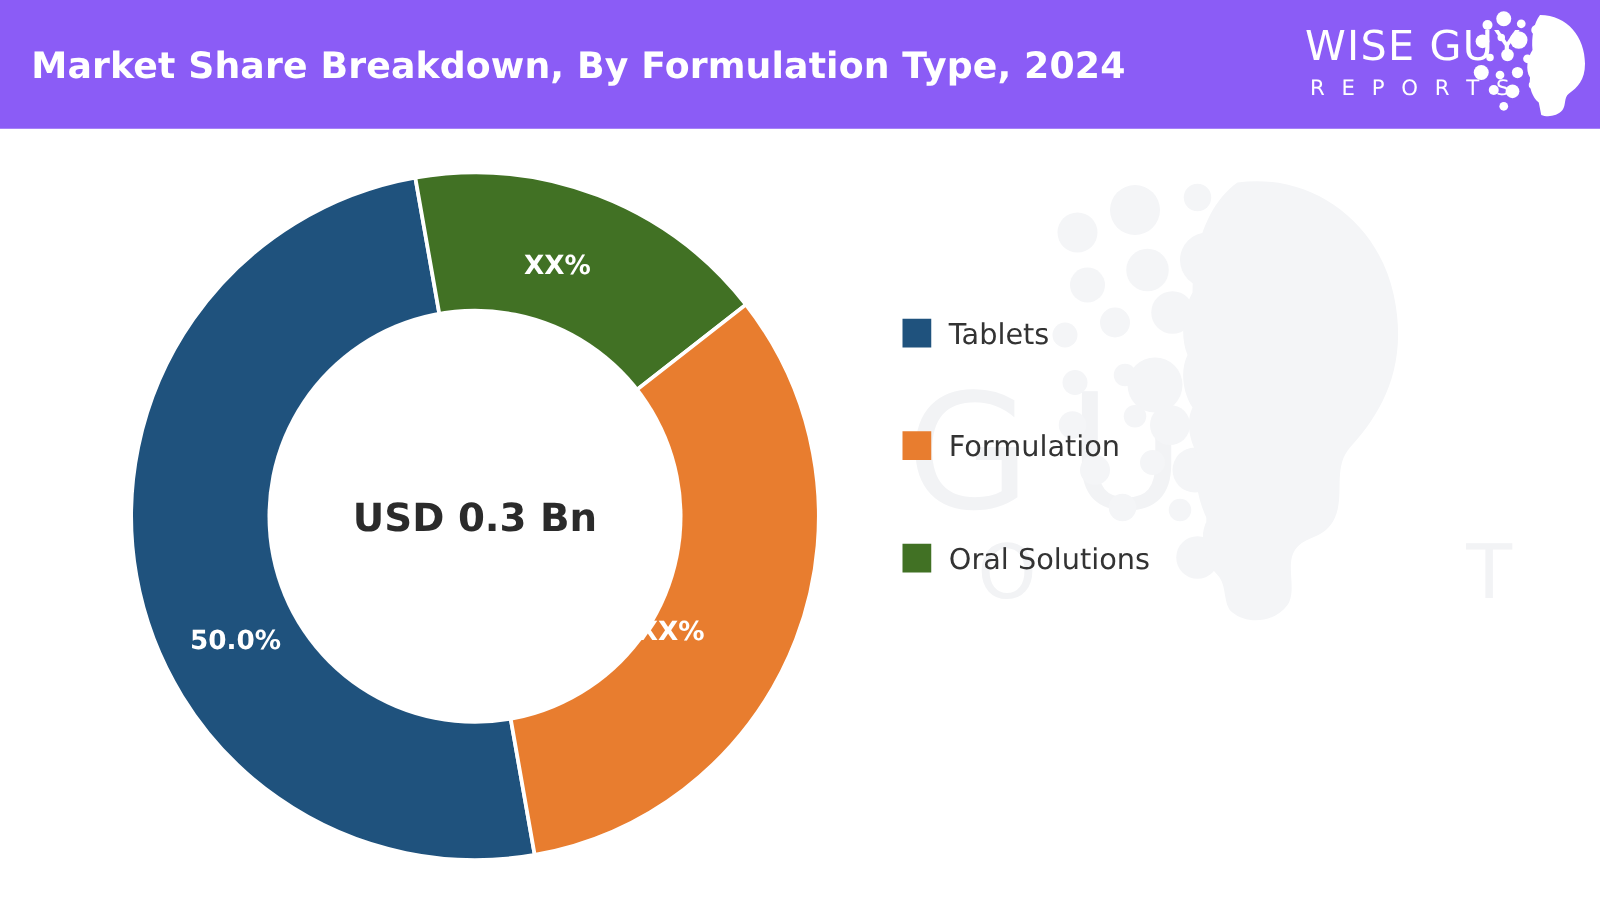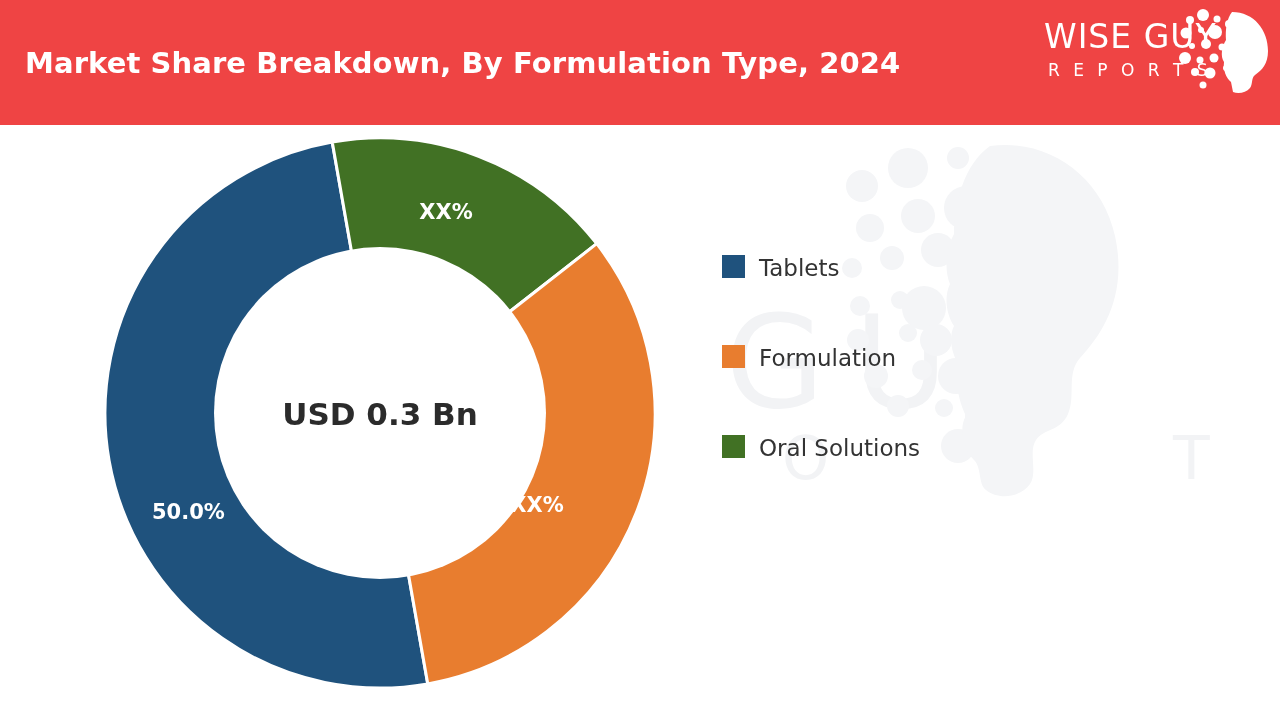--- a/index.html
+++ b/index.html
@@ -13,22 +13,22 @@
     overflow: hidden;
     font-family: "DejaVu Sans", sans-serif;
     position: relative;
   }
 
   
   .header {
     position: absolute;
     left: 0; top: 0;
     width: 1280px;
-    height: 125px;
-    background: #ef4444;
+    height: 103px;
+    background: #8b5cf6;
     overflow: hidden;
   }
   .header-title {
     position: absolute;
     left: 25px;
     top: 50%;
     transform: translateY(-50%);
     color: #ffffff;
     font-size: 29px;
     font-weight: bold;

